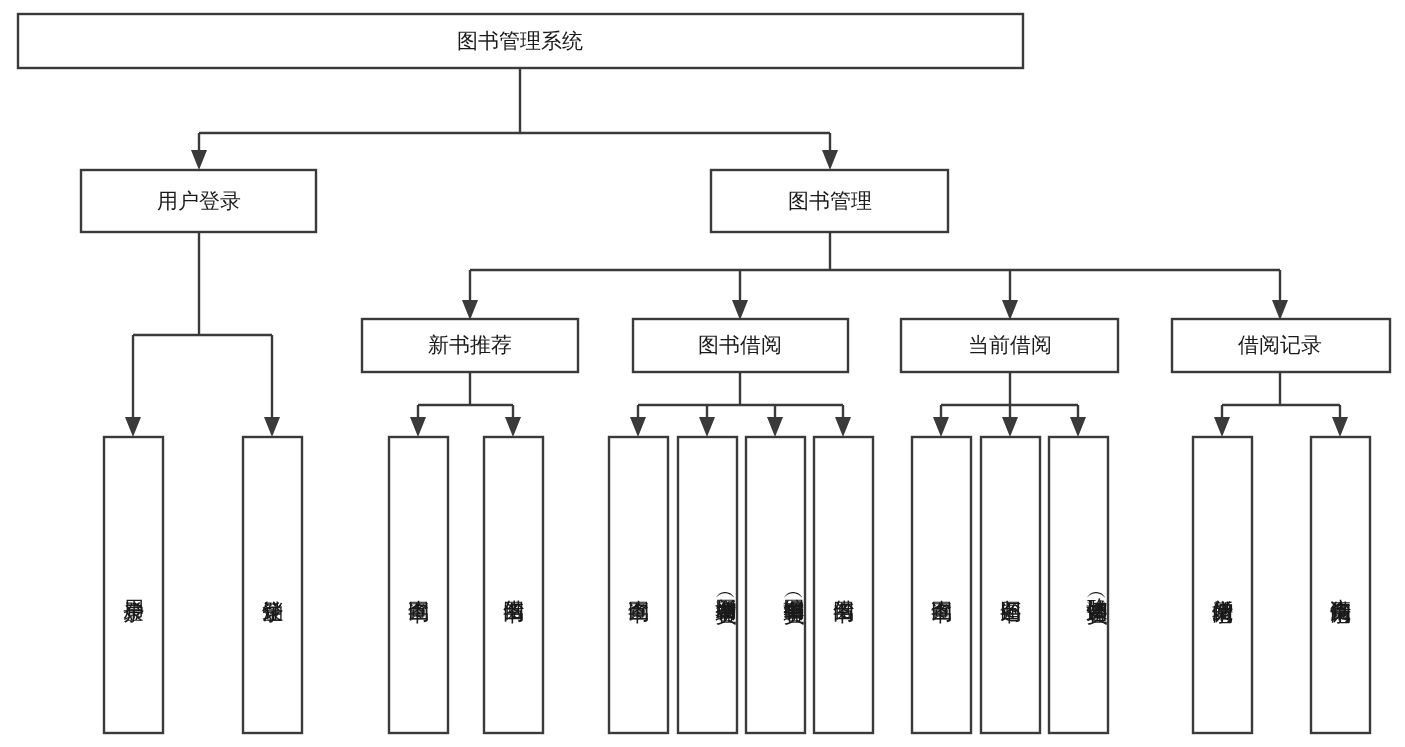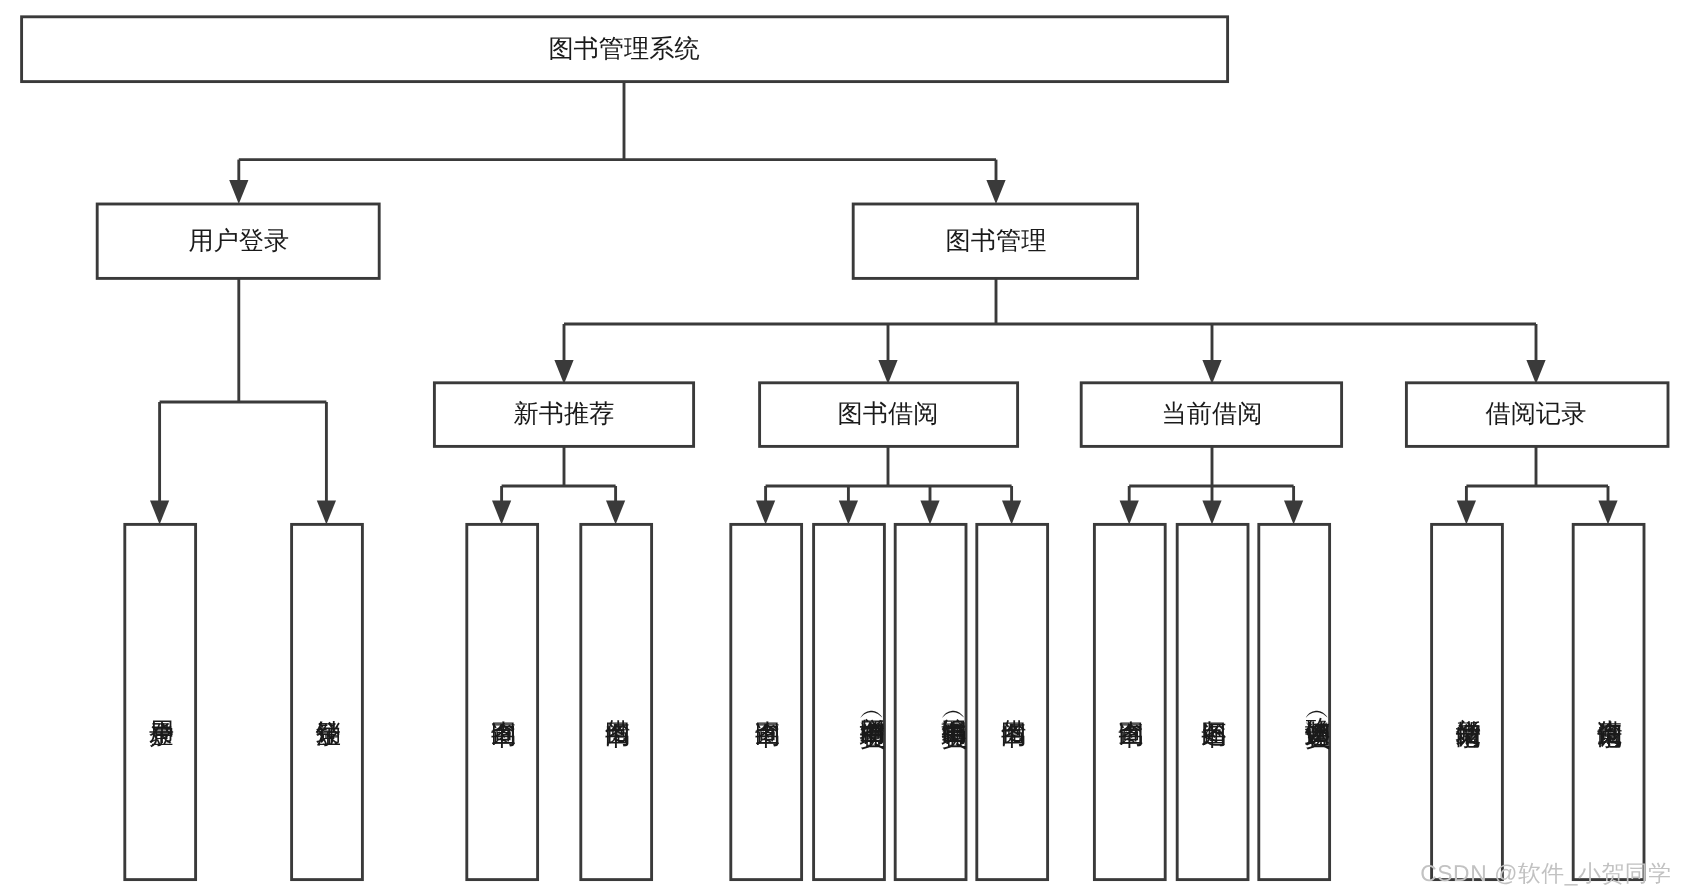--- a/index.html
+++ b/index.html
@@ -195,15 +195,14 @@
   <div class="label-vert" style="left:609px; top:437px; width:59px; height:296px; display:flex; align-items:center; justify-content:center;">查询图书</div>
   <div class="label-vert" style="left:678px; top:440px; width:59px; height:290px; display:flex; align-items:flex-start; justify-content:center;">新增图书（管理员）</div>
   <div class="label-vert" style="left:746px; top:440px; width:59px; height:290px; display:flex; align-items:flex-start; justify-content:center;">编辑图书（管理员）</div>
   <div class="label-vert" style="left:814px; top:437px; width:59px; height:296px; display:flex; align-items:center; justify-content:center;">借阅图书</div>
   <div class="label-vert" style="left:912px; top:437px; width:59px; height:296px; display:flex; align-items:center; justify-content:center;">查询图书</div>
   <div class="label-vert" style="left:981px; top:437px; width:59px; height:296px; display:flex; align-items:center; justify-content:center;">归还图书</div>
   <div class="label-vert" style="left:1049px; top:440px; width:59px; height:290px; display:flex; align-items:flex-start; justify-content:center;">确认归还（管理员）</div>
   <div class="label-vert" style="left:1193px; top:437px; width:59px; height:296px; display:flex; align-items:center; justify-content:center;">新增借阅记录</div>
   <div class="label-vert" style="left:1311px; top:437px; width:59px; height:296px; display:flex; align-items:center; justify-content:center;">查询借阅记录</div>
 
-  <div class="watermark">CSDN @软件_小贺同学</div>
 
 </div>
 
 </body></html>

